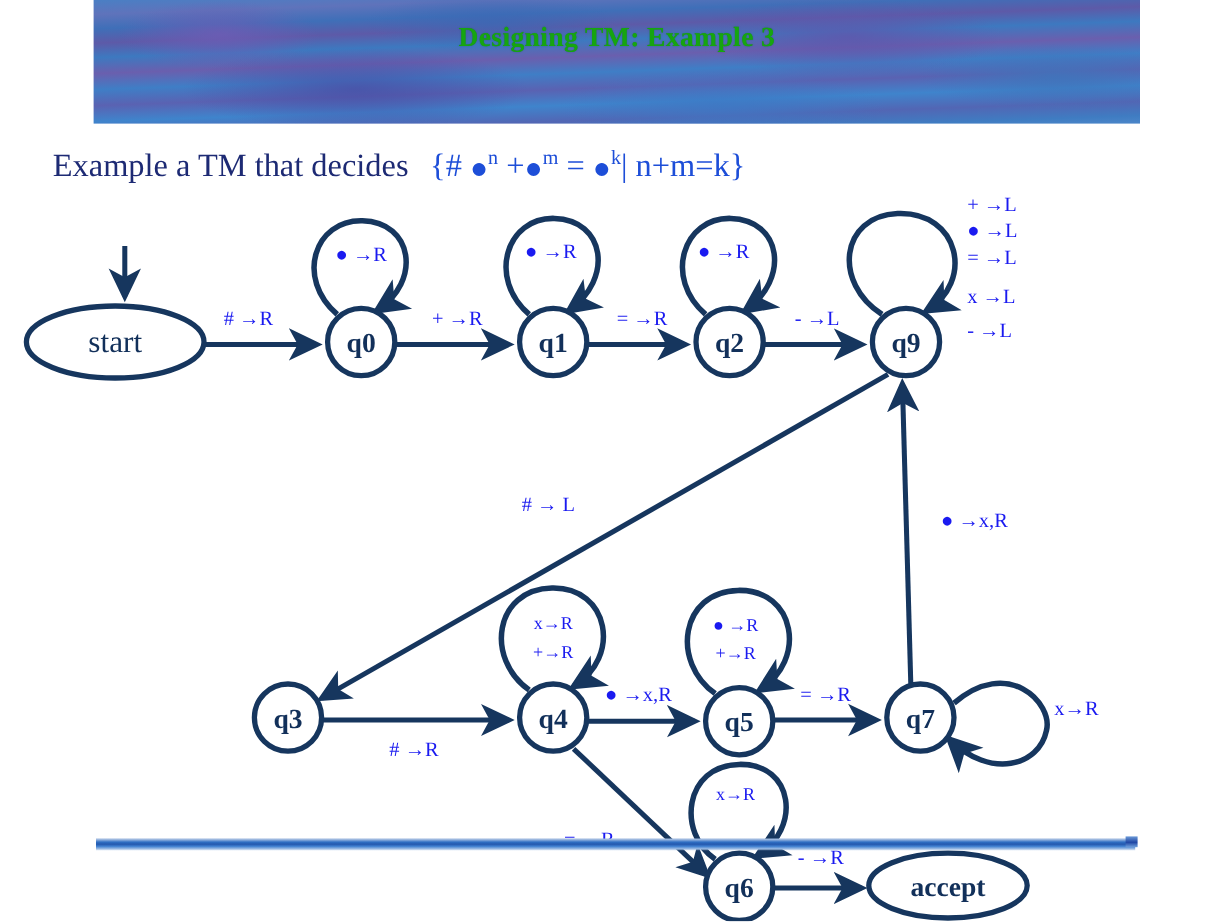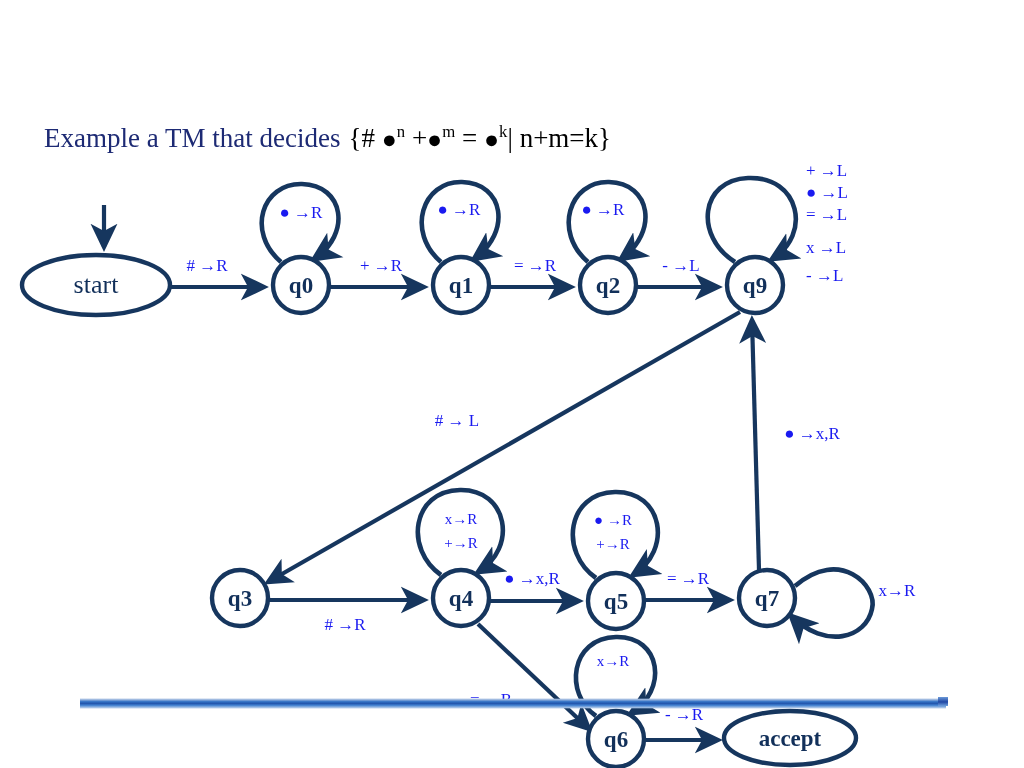--- a/index.html
+++ b/index.html
@@ -64,22 +64,22 @@
   #statement {
     position: absolute;
     left: 44px;
     top: 122px;
     font-size: 27px;
     color: #1d2a74;
     white-space: nowrap;
     font-family: "Liberation Serif", "DejaVu Serif", serif;
   }
   #statement .lang {
-    margin-left: 8px;
-    color: #000000;
+    margin-left: 18px;
+    color: #1d4ed8;
   }
   #statement .dot {
     font-size: 25px;
     vertical-align: -1px;
   }
   #statement sup {
     font-size: 0.62em;
     vertical-align: super;
   }
 
@@ -165,20 +165,23 @@
     font-size: 17px;
     text-anchor: start;
     dominant-baseline: middle;
   }
 </style>
 </head>
 <body>
 
 <div id="slide">
 
+  <div id="banner">
+    <div id="banner-title">Designing TM: Example 3</div>
+  </div>
 
   <div id="statement">
     <span>Example a TM that decides</span><span class="lang"><span>{#</span> <span class="dot">●</span><sup>n</sup> <span>+</span><span class="dot">●</span><sup>m</sup> <span>=</span> <span class="dot">●</span><sup>k</sup><span>|</span> <span>n+m=k</span><span>}</span></span>
   </div>
 
   <svg id="graph" viewBox="0 0 1024 768">
     <defs>
       <marker id="arrow" viewBox="0 0 12 12" refX="9.5" refY="6" markerWidth="7" markerHeight="7" orient="auto-start-reverse">
         <path d="M 0 0.5 L 11.5 6 L 0 11.5 L 3 6 z" fill="#16365e"></path>
       </marker>

